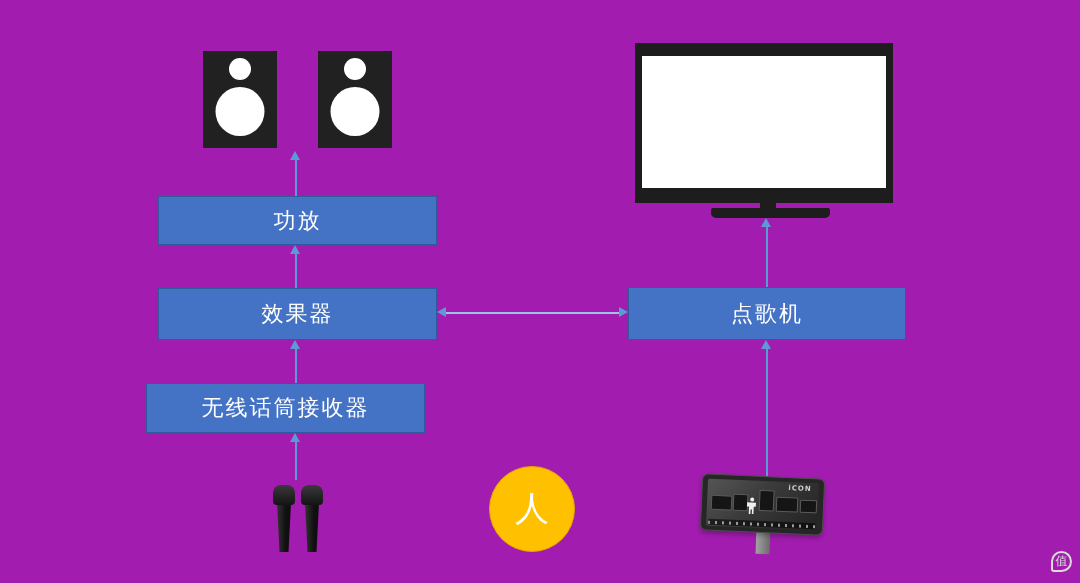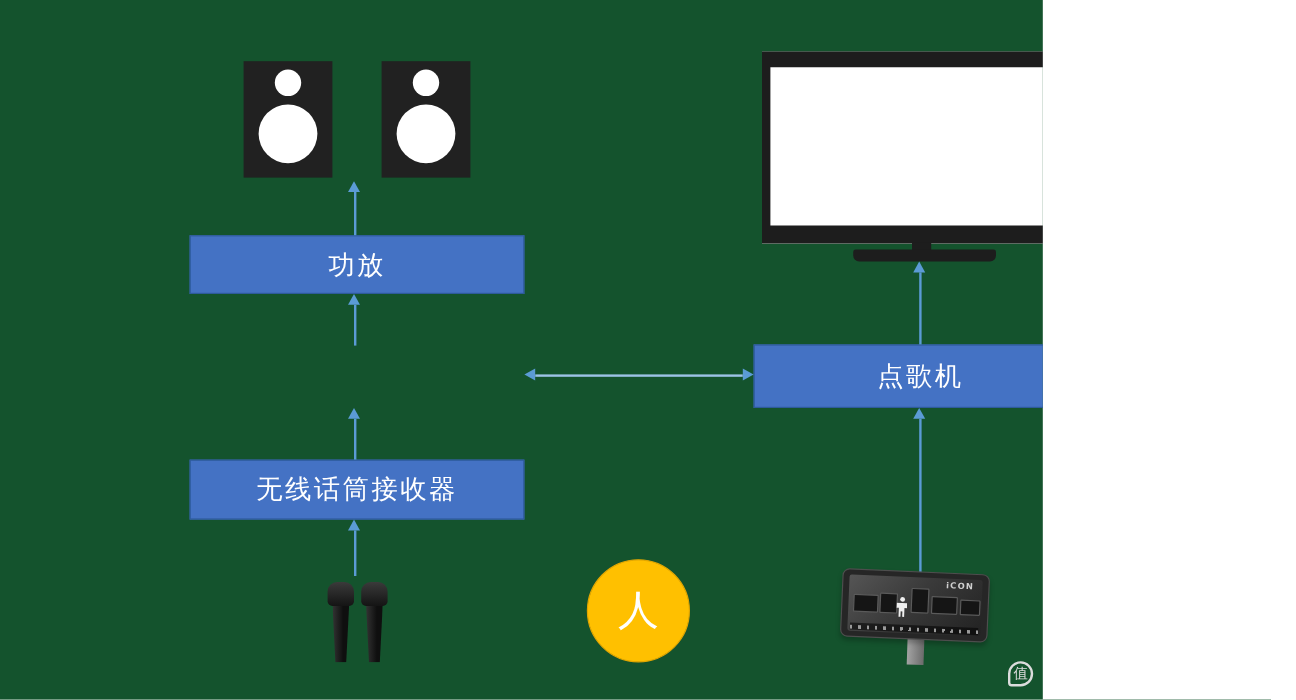--- a/index.html
+++ b/index.html
@@ -1,29 +1,29 @@
 <!DOCTYPE html>
 <html><head>
 <meta charset="utf-8">
 <style>
   html,body{margin:0;padding:0;}
   .stage{
-    position:relative;width:869px;height:583px;background:#14532d;
+    position:relative;width:1080px;height:583px;background:#a21caf;
     font-family:"DejaVu Sans","Liberation Sans",sans-serif;overflow:hidden;
   }
   
   .flowbox{
     position:absolute;box-sizing:border-box;
     background:#4472C4;border:1.5px solid #2E5B9B;
     color:#ffffff;display:flex;align-items:center;justify-content:center;
     font-size:22px;letter-spacing:2px;
   }
   #box-amp{left:158px;top:196px;width:279px;height:49px;}
   #box-fx{left:158px;top:288px;width:279px;height:52px;}
-  #box-rx{left:158px;top:383px;width:279px;height:50px;}
+  #box-rx{left:146px;top:383px;width:279px;height:50px;}
   #box-ktv{left:628px;top:287px;width:278px;height:53px;}
 
   
   .vline{position:absolute;width:2px;background:#5B9BD5;}
   .hline{position:absolute;height:2px;background:#9DC3E6;}
   .ah{position:absolute;width:0;height:0;}
   .ah-up{border-left:5.5px solid transparent;border-right:5.5px solid transparent;border-bottom:9px solid #5B9BD5;}
   .ah-left{border-top:5.5px solid transparent;border-bottom:5.5px solid transparent;border-right:9px solid #5B9BD5;}
   .ah-right{border-top:5.5px solid transparent;border-bottom:5.5px solid transparent;border-left:9px solid #5B9BD5;}
 
@@ -92,20 +92,23 @@
     <div class="woofer"></div>
   </div>
 
   <div id="tv"></div>
   <div id="tv-neck"></div>
   <div id="tv-base"></div>
 
   <div class="flowbox" id="box-amp">
     <span>功放</span>
   </div>
+  <div class="flowbox" id="box-fx">
+    <span>效果器</span>
+  </div>
   <div class="flowbox" id="box-rx">
     <span>无线话筒接收器</span>
   </div>
   <div class="flowbox" id="box-ktv">
     <span>点歌机</span>
   </div>
 
   <div class="vline" style="left:295px;top:160px;height:36px;"></div>
   <div class="ah ah-up" style="left:290px;top:151px;"></div>
 

